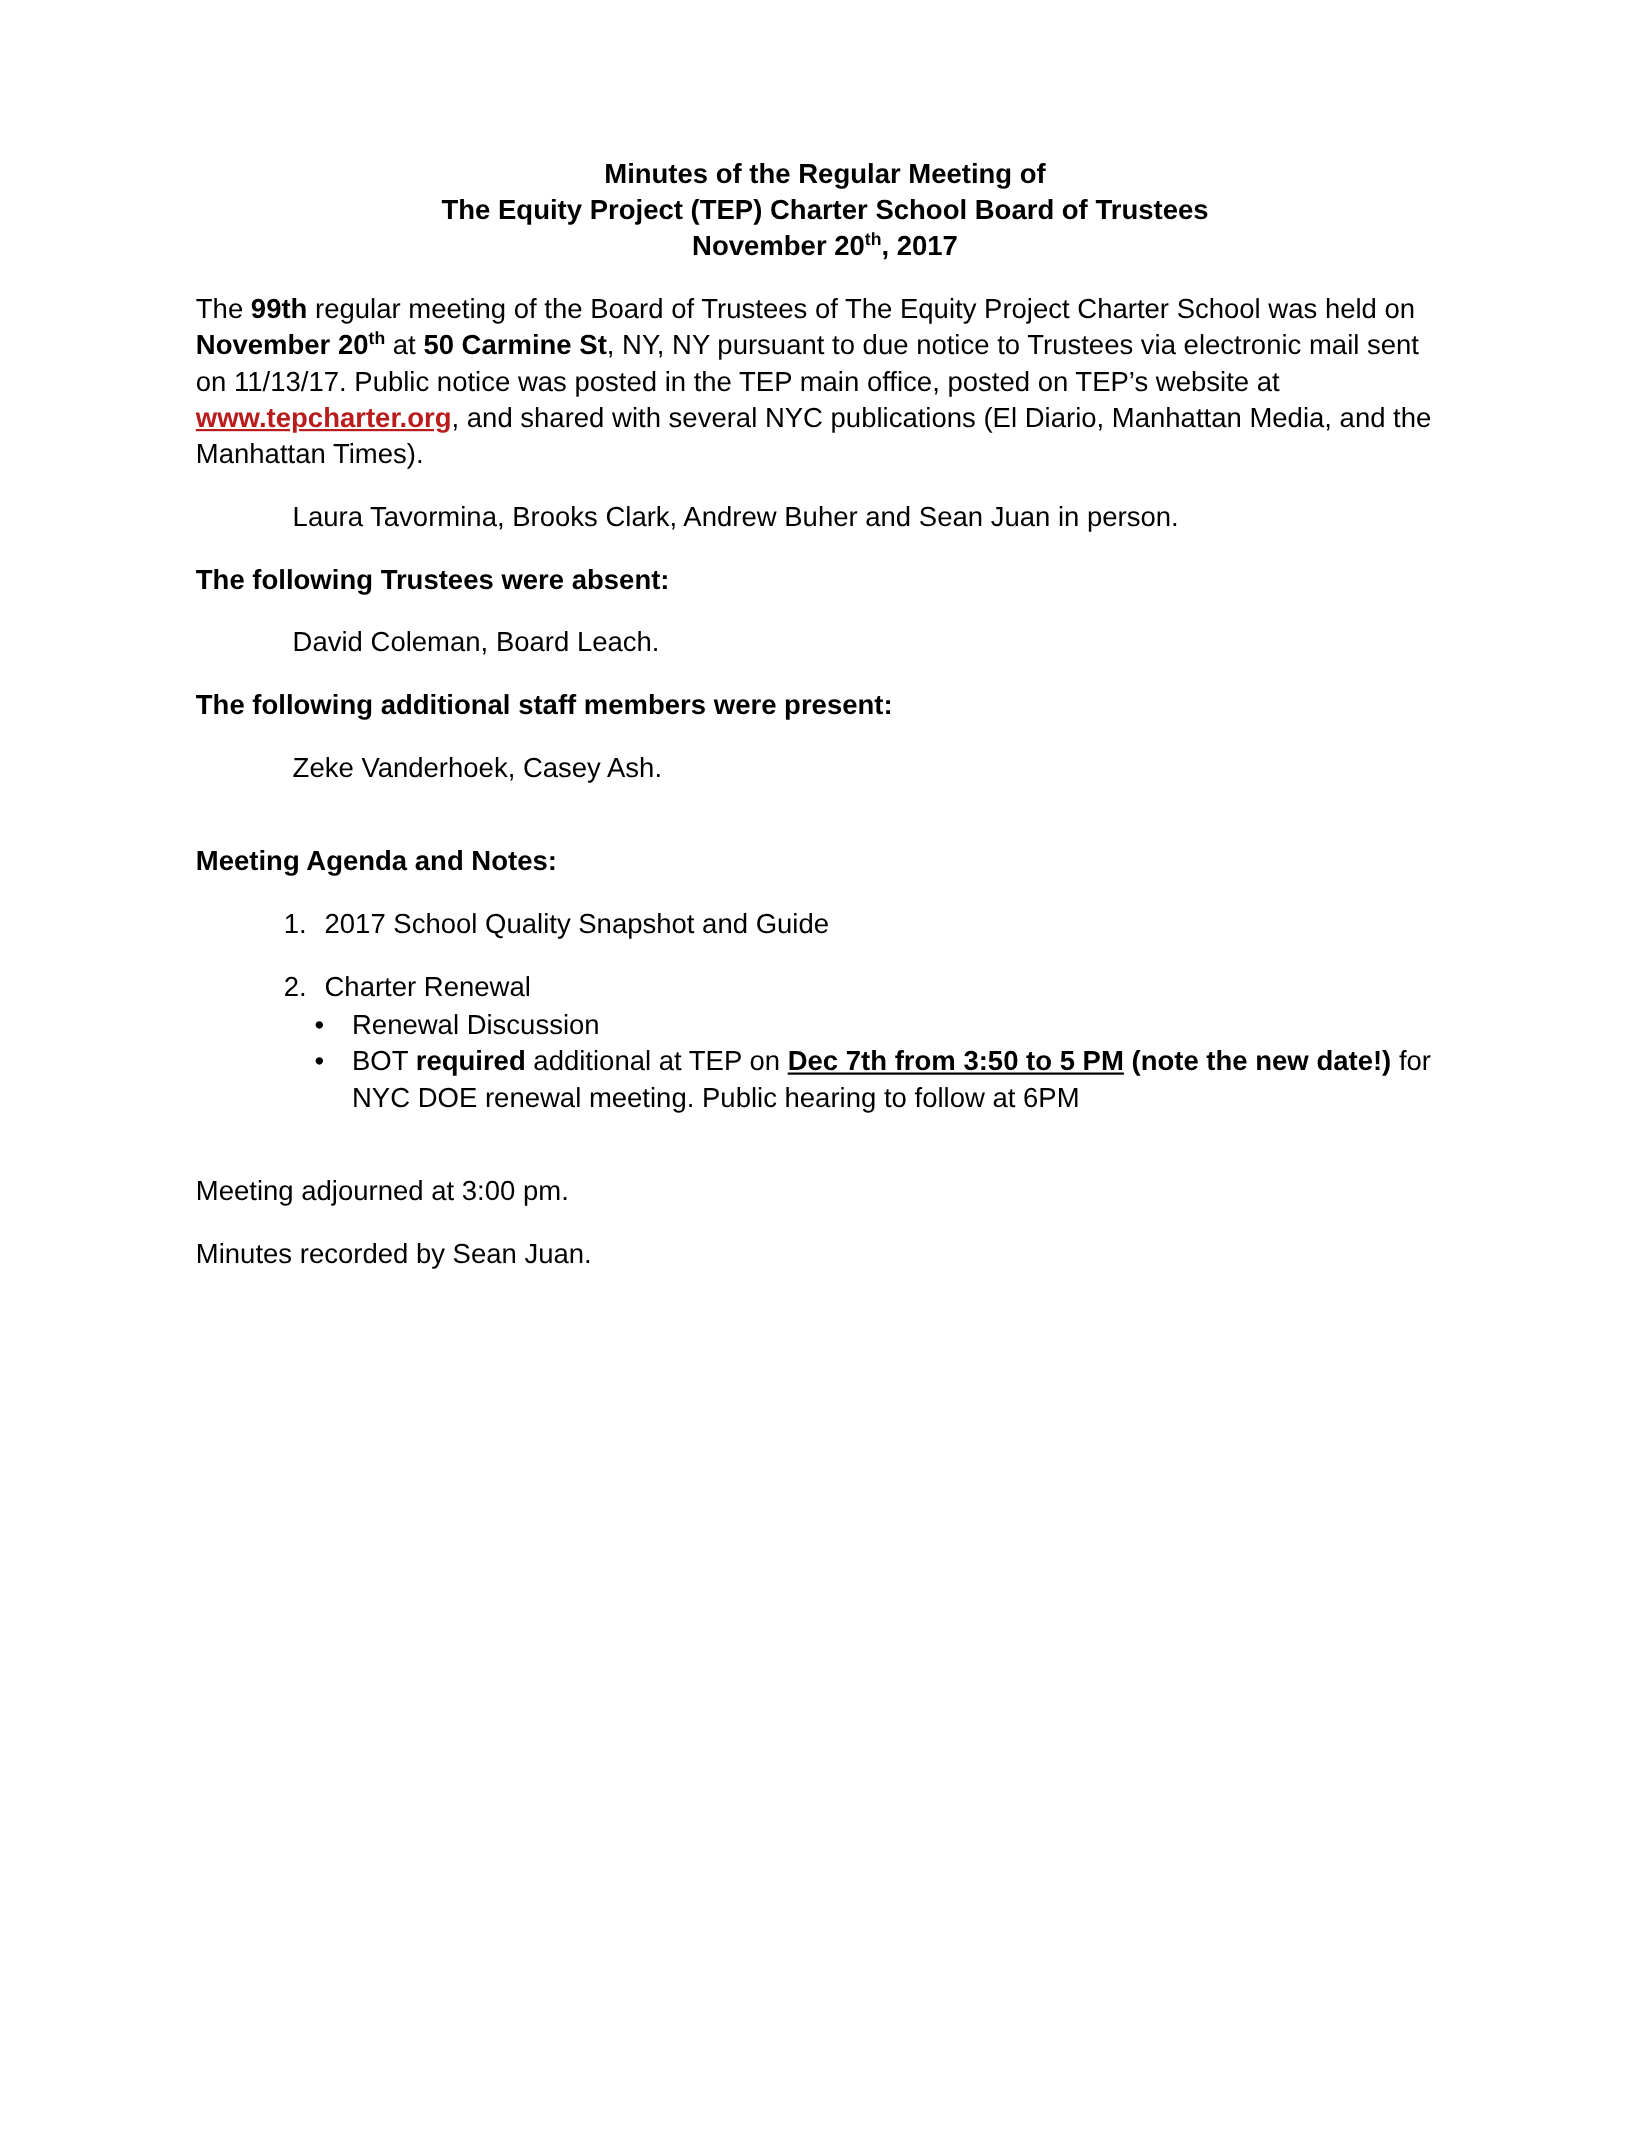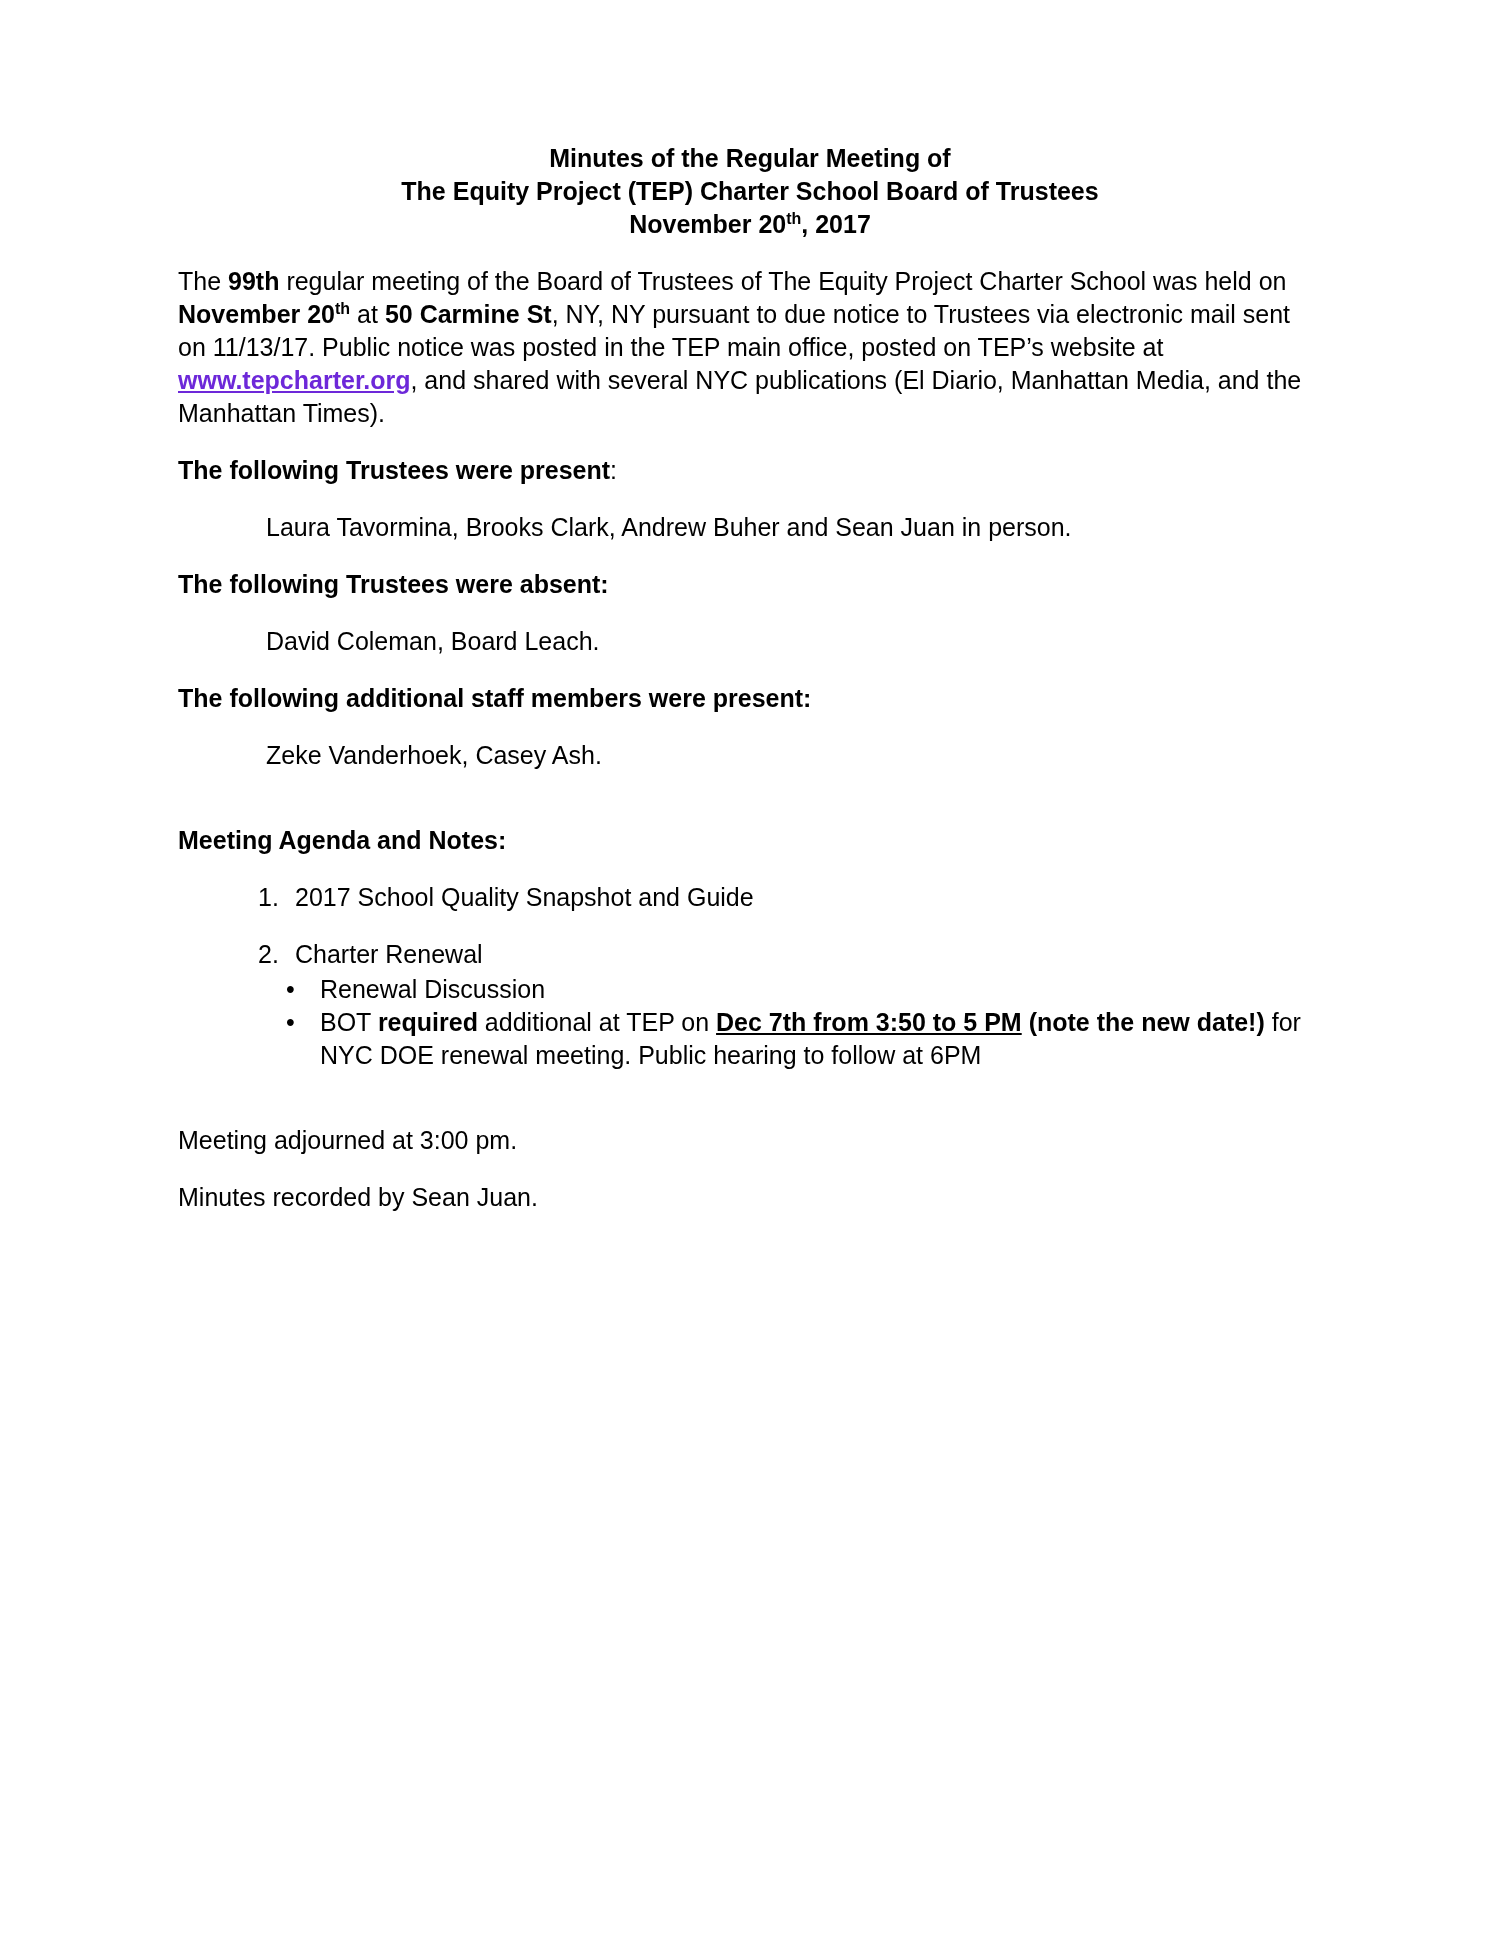--- a/index.html
+++ b/index.html
@@ -17,21 +17,21 @@
     padding: 142px 178px 16px 178px;
     overflow: hidden;
   }
   .doc-title { text-align: center; margin: 0 0 24px 0; }
   .title-line { font-weight: bold; }
   .para { margin: 0 0 24px 0; }
   .para.indent { padding-left: 88px; }
   .run.bold { font-weight: bold; }
   .run.underline { text-decoration: underline; }
   .run.sup { vertical-align: super; font-size: 0.64em; line-height: 0; }
-  a.run.hyperlink { color: #6d28d9; text-decoration: underline; cursor: pointer; }
+  a.run.hyperlink { color: #b91c1c; text-decoration: underline; cursor: pointer; }
   .ol-item { display: flex; margin: 0 0 24px 0; padding-left: 80px; }
   .ol-item.tight { margin-bottom: 2px; }
   .ol-item .marker { flex: 0 0 37px; width: 37px; }
   .ul-item { display: flex; margin: 0; padding-left: 108px; }
   .ul-item.last { margin-bottom: 24px; }
   .ul-item .marker { flex: 0 0 34px; width: 34px; }
   .item-text { flex: 1; }
   .spacer { height: 28px; }
 </style>
 </head>
@@ -40,21 +40,20 @@
 <div class="page">
 
   <header class="doc-title">
     <div class="title-line"><span class="run bold">Minutes of the Regular Meeting of</span></div>
     <div class="title-line"><span class="run bold">The Equity Project (TEP) Charter School Board of Trustees</span></div>
     <div class="title-line"><span class="run bold">November 20</span><span class="run bold sup">th</span><span class="run bold">, 2017</span></div>
   </header>
 
   <p class="para"><span class="run">The </span><span class="run bold">99th</span><span class="run"> regular meeting of the Board of Trustees of The Equity Project Charter School was held on </span><span class="run bold">November 20</span><span class="run bold sup">th</span><span class="run"> at </span><span class="run bold">50 Carmine St</span><span class="run">, NY, NY pursuant to due notice to Trustees via electronic mail sent on 11/13/17. Public notice was posted in the TEP main office, posted on TEP’s website at </span><a href="#" class="run bold underline hyperlink">www.tepcharter.org</a><span class="run">, and shared with several NYC publications (El Diario, Manhattan Media, and the Manhattan Times).</span></p>
 
-  <p class="para"><span class="run bold">The following Trustees were present</span><span class="run">:</span></p>
   <p class="para indent"><span class="run">Laura Tavormina, Brooks Clark, Andrew Buher and Sean Juan in person.</span></p>
 
   <p class="para"><span class="run bold">The following Trustees were absent:</span></p>
   <p class="para indent"><span class="run">David Coleman, Board Leach.</span></p>
 
   <p class="para"><span class="run bold">The following additional staff members were present:</span></p>
   <p class="para indent"><span class="run">Zeke Vanderhoek, Casey Ash.</span></p>
 
   <div class="spacer"></div>
 

